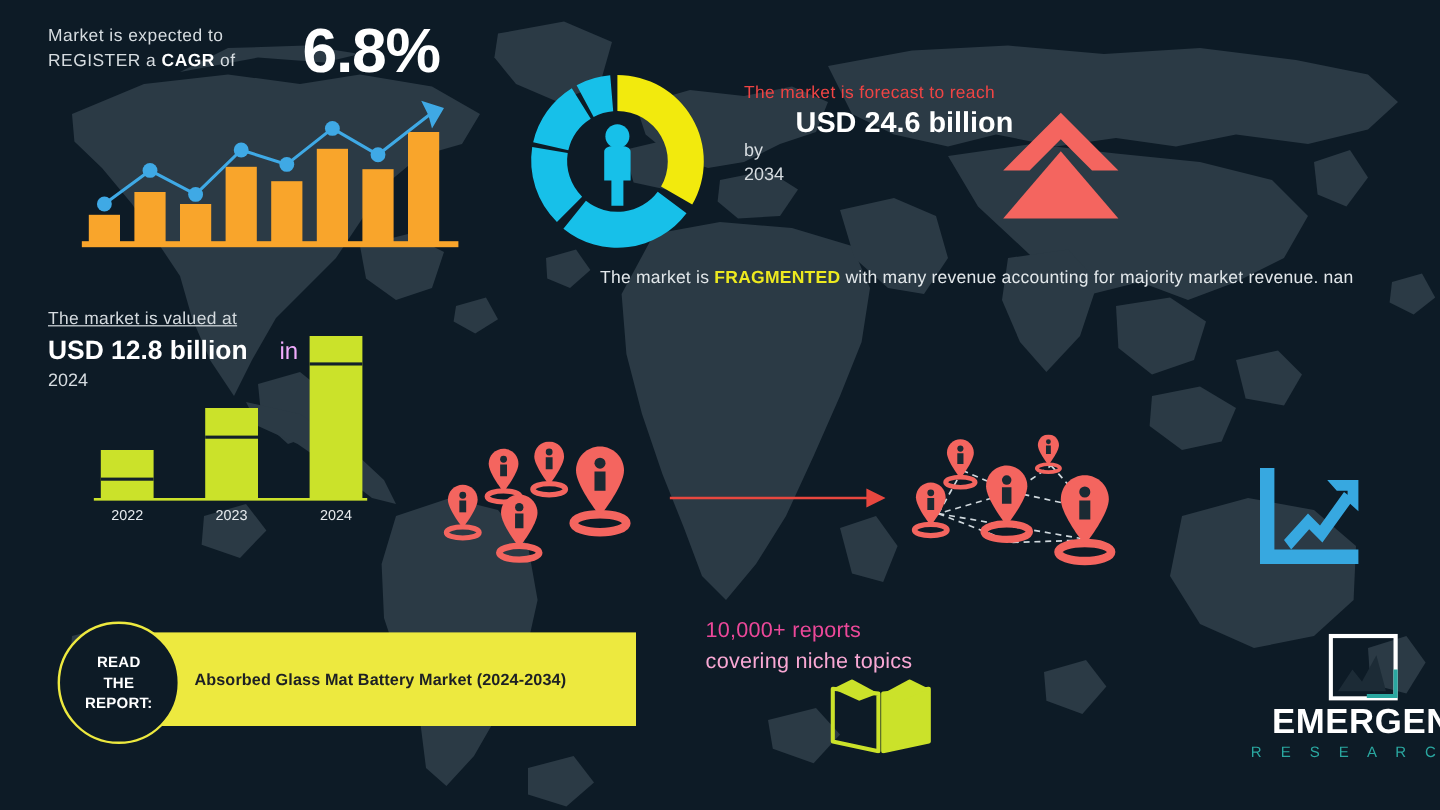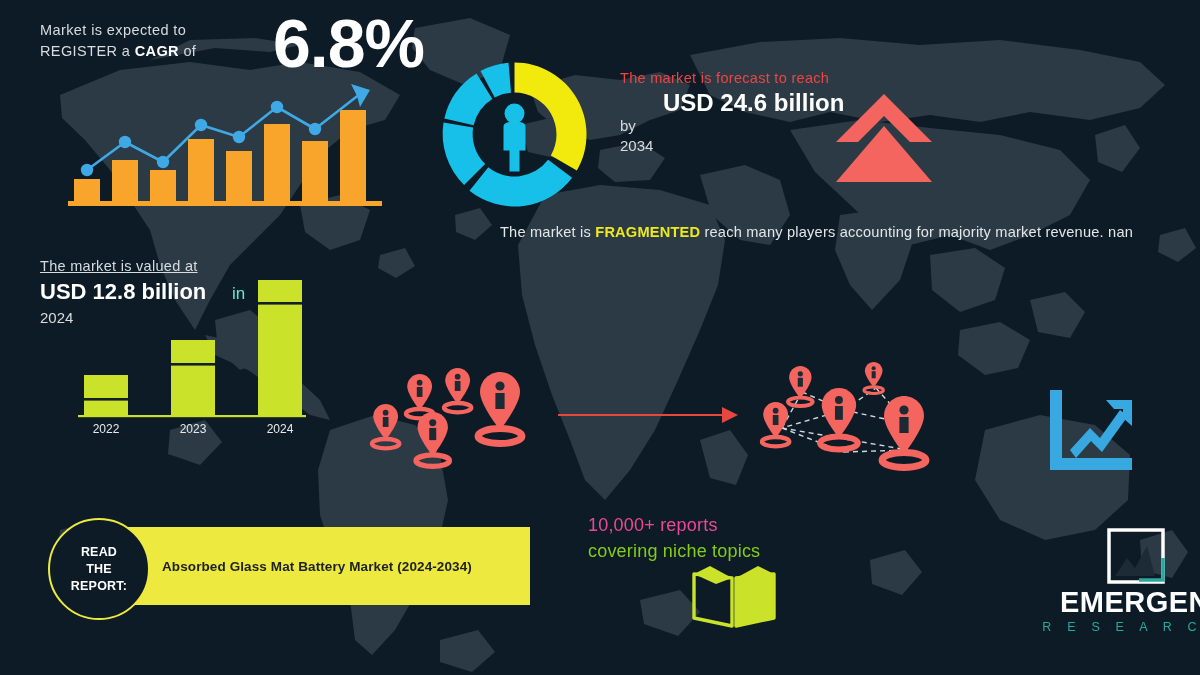--- a/index.html
+++ b/index.html
@@ -28,22 +28,22 @@
   
   #cagr-block{ position:absolute; left:40px; top:12px; width:360px; }
   #cagr-text{
     position:absolute; left:0; top:8px; width:185px;
     font-size:14.5px; line-height:21px; letter-spacing:.4px;
     color:#d6dce0;
   }
   #cagr-text b{ color:#ffffff; font-weight:700; }
   #cagr-value{
     position:absolute; left:212px; top:-4px;
-    font-size:68px; font-weight:700; color:#ffffff;
-    letter-spacing:-1px; line-height:70px;margin-left:21px;
+    font-size:52px; font-weight:700; color:#ffffff;
+    letter-spacing:-1px; line-height:70px;
   }
 
   
   #orange-chart{ position:absolute; left:68px; top:82px; width:320px; height:125px; }
 
   
   #donut{ position:absolute; left:432px; top:52px; width:165px; height:165px; }
 
   
   #forecast-block{ position:absolute; left:620px; top:68px; width:240px; }
@@ -59,21 +59,21 @@
   #fragment-line{
     position:absolute; left:500px; top:220px; width:640px;
     font-size:14.6px; line-height:24px; color:#e2e7ea; letter-spacing:.2px;
   }
   #fragment-line .hl{ color:#ede91f; font-weight:700; }
 
   
   #valued-block{ position:absolute; left:40px; top:255px; width:300px; }
   #valued-l1{ font-size:14.5px; color:#d6dce0; line-height:22px; letter-spacing:.3px;text-decoration:underline;}
   #valued-l2{ font-size:22px; font-weight:700; color:#ffffff; line-height:30px; display:inline; }
-  #valued-l2b{ font-size:17px; font-weight:400; color:#5eead4;padding-left:21px; }
+  #valued-l2b{ font-size:20px; font-weight:400; color:#f0abfc;padding-left:21px; }
   #valued-l3{ font-size:15px; color:#d6dce0; line-height:22px; }
 
   
   #green-chart{ position:absolute; left:78px; top:270px; width:230px; height:175px; }
 
   
   #pins-left{ position:absolute; left:360px; top:368px; width:180px; height:112px; }
   #pins-right{ position:absolute; left:752px; top:362px; width:200px; height:115px; }
   #mid-arrow{ position:absolute; left:558px; top:400px; width:180px; height:30px; }
 
@@ -234,21 +234,21 @@
     </div>
     <div id="forecast-l3">2034</div>
   </div>
 
   <svg id="up-arrows" viewBox="0 0 105 100">
     <path d="M52,8 L100,56 L78,56 L52,30 L26,56 L4,56 Z" fill="#f4655f"></path>
     <path d="M52,40 L100,96 L4,96 Z" fill="#f4655f"></path>
   </svg>
 
   <div id="fragment-line">
-    <span>The market is </span><span class="hl">FRAGMENTED</span><span> reach many players accounting for majority market revenue. nan</span>
+    <span>The market is </span><span class="hl">FRAGMENTED</span><span> with many revenue accounting for majority market revenue. nan</span>
   </div>
 
   <div id="valued-block">
     <div id="valued-l1">The market is valued at</div>
     <div>
       <span id="valued-l2">USD 12.8 billion</span><span id="valued-l2b"> in</span>
     </div>
     <div id="valued-l3">2024</div>
   </div>
 
@@ -392,21 +392,21 @@
   <div id="report-circle">
     <div id="report-circle-label">
       <span>READ</span><br>
       <span>THE</span><br>
       <span>REPORT:</span>
     </div>
   </div>
 
   <div id="reports-block">
     <div id="reports-l1">10,000+ reports</div>
-    <div id="reports-l1" style="font-size:18px;line-height:26px;color:#84cc16;">covering niche topics</div>
+    <div id="reports-l1" style="font-size:18px;line-height:26px;color:#f9a8d4;">covering niche topics</div>
   </div>
   <svg id="book-icon" viewBox="0 0 92 62">
     <path d="M44,12 L44,60 L6,52 L6,8 Z" fill="none" stroke="#cbe22a" stroke-width="3.4" stroke-linejoin="round"></path>
     <path d="M48,12 L48,60 L86,52 L86,8 Z" fill="#cbe22a" stroke="#cbe22a" stroke-width="3.4" stroke-linejoin="round"></path>
     <path d="M6,8 L22,0 L44,12 L28,18 Z" fill="#cbe22a"></path>
     <path d="M86,8 L70,0 L48,12 L64,18 Z" fill="#cbe22a"></path>
   </svg>
 
   <div id="logo">
     <svg id="logo-mark" viewBox="0 0 58 56">

